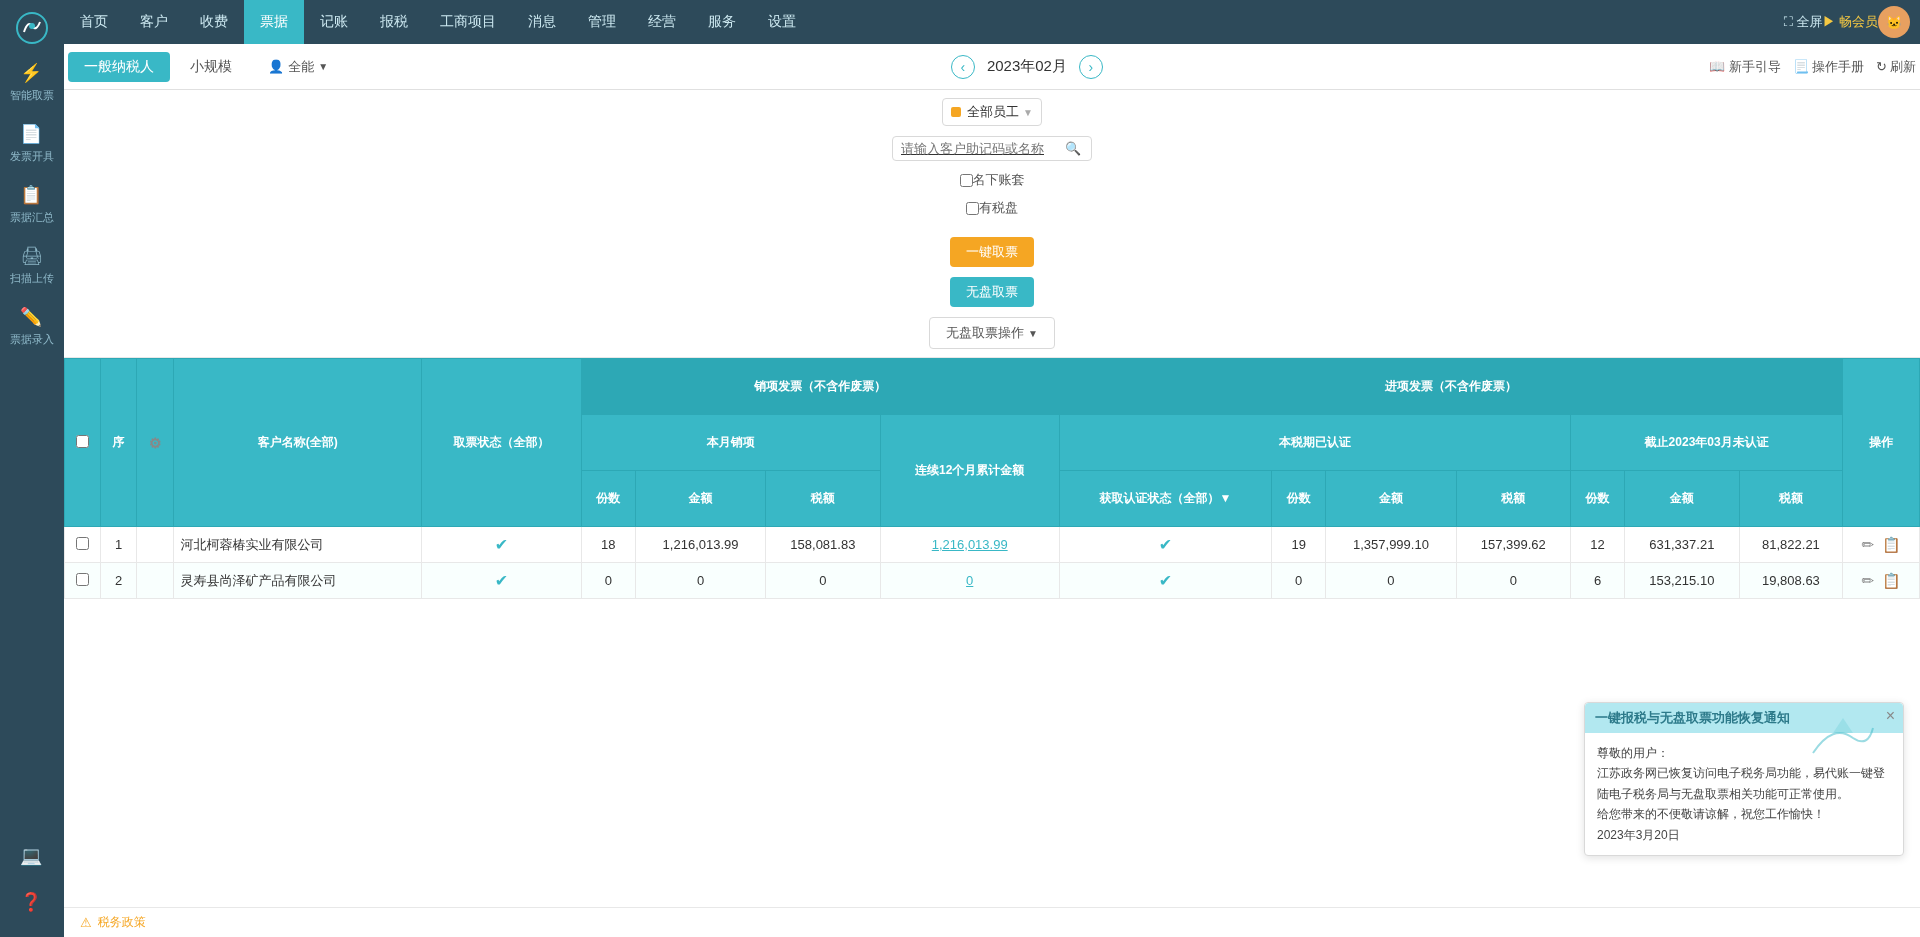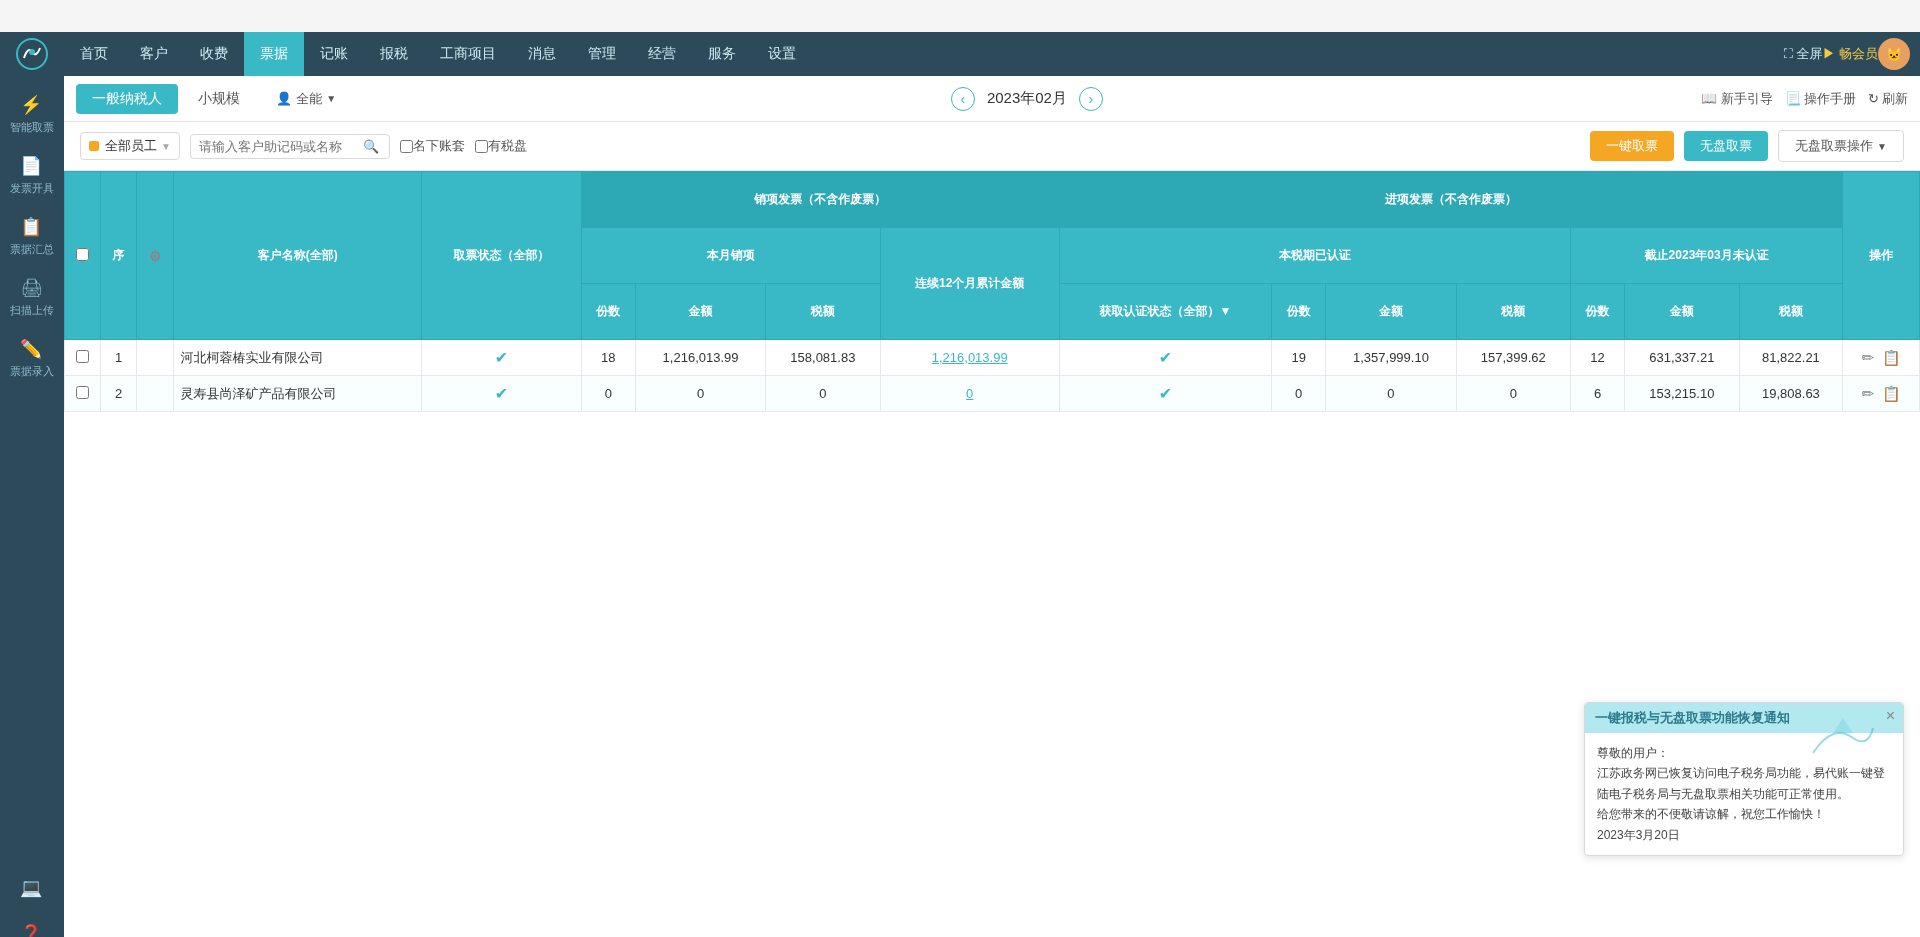--- a/index.html
+++ b/index.html
@@ -3,24 +3,22 @@
   <meta charset="utf-8">
   <style>
     * { box-sizing: border-box; margin: 0; padding: 0; font-family: 'Microsoft YaHei', Arial, sans-serif; font-size: 13px; }
     body { background: #f5f5f5; width: 1920px; min-height: 937px; overflow-x: hidden; }
 
     
     .top-nav {
       background: #2d4a5a;
       height: 44px;
       display: flex;
-      align-items: center;
       padding: 6px 10px;
       color: #fff;
-      margin-top: 32px;
     }
     .top-nav .logo {
       width: 44px;
       height: 44px;
       display: flex; align-items: center; justify-content: center;
       margin-right: 10px;
     }
     .top-nav .logo svg { width: 32px; height: 32px; }
     .nav-items { display: flex; align-items: center; flex: 1; }
     .nav-item {
@@ -63,21 +61,21 @@
     .sidebar-bottom .sidebar-item { margin: 0; }
 
     
     .main-content { flex: 1; display: flex; flex-direction: column; background: #f0f2f5; overflow: hidden; }
 
     
     .tab-bar {
       background: #fff;
       height: 46px;
       display: flex; align-items: center;
-      padding: 0 12px;
+      padding: 0 4px;
       border-bottom: 1px solid #e0e0e0;
       gap: 4px;
     }
     .tab-btn {
       padding: 6px 16px;
       border-radius: 4px;
       cursor: pointer;
       font-size: 14px;
       color: #555;
       display: flex; align-items: center; gap: 4px;
@@ -93,36 +91,37 @@
     .month-nav .month-label { font-size: 15px; color: #333; font-weight: 500; }
     .tab-actions { display: flex; align-items: center; gap: 12px; }
     .tab-action-link { color: #555; font-size: 13px; cursor: pointer; display: flex; align-items: center; gap: 3px; }
 
     
     .toolbar {
       background: #fff;
       padding: 8px 16px;
       display: flex; align-items: center; gap: 10px;
       border-bottom: 1px solid #e8e8e8;
+      flex-direction: column;
     }
     .filter-select {
       border: 1px solid #d9d9d9; border-radius: 4px;
       padding: 4px 8px; font-size: 13px; color: #333;
       display: flex; align-items: center; gap: 4px;
       cursor: pointer; background: #fff; min-width: 90px;
     }
     .filter-select .orange-dot { width: 10px; height: 10px; background: #f5a623; border-radius: 2px; margin-right: 2px; }
     .search-box {
       border: 1px solid #d9d9d9; border-radius: 4px;
       padding: 4px 8px; font-size: 13px;
       display: flex; align-items: center; gap: 4px;
       min-width: 200px;
     }
     .search-box input {
-      border: none; outline: none; font-size: 13px; color: #333; width: 160px;
+      border: none; outline: none; font-size: 13px; color: #333; width: 160px; text-decoration: underline;
     }
     .checkbox-label { display: flex; align-items: center; gap: 0; font-size: 13px; color: #555; cursor: pointer; }
     .checkbox-label input { accent-color: #39b8c6; }
     .toolbar-spacer { flex: 1; }
     .btn-primary { background: #f5a623; color: #fff; border: none; padding: 6px 16px; border-radius: 4px; cursor: pointer; font-size: 13px; }
     .btn-teal { background: #39b8c6; color: #fff; border: none; padding: 6px 16px; border-radius: 4px; cursor: pointer; font-size: 13px; }
     .btn-split { background: #fff; color: #555; border: 1px solid #d9d9d9; padding: 6px 16px; border-radius: 4px; cursor: pointer; font-size: 13px; display: flex; align-items: center; gap: 4px; }
 
     
     .table-wrapper { flex: 1; overflow-y: auto; background: #fff; margin: 0; }

